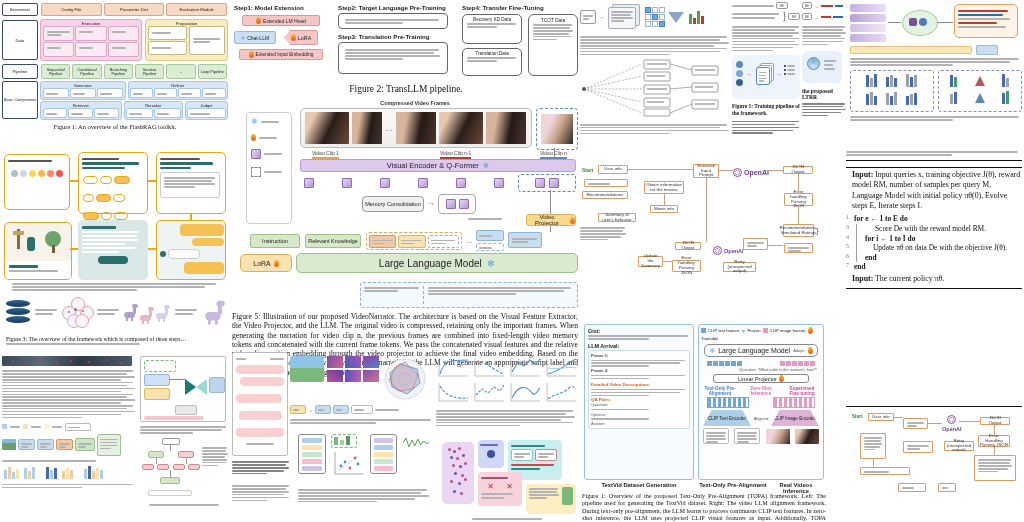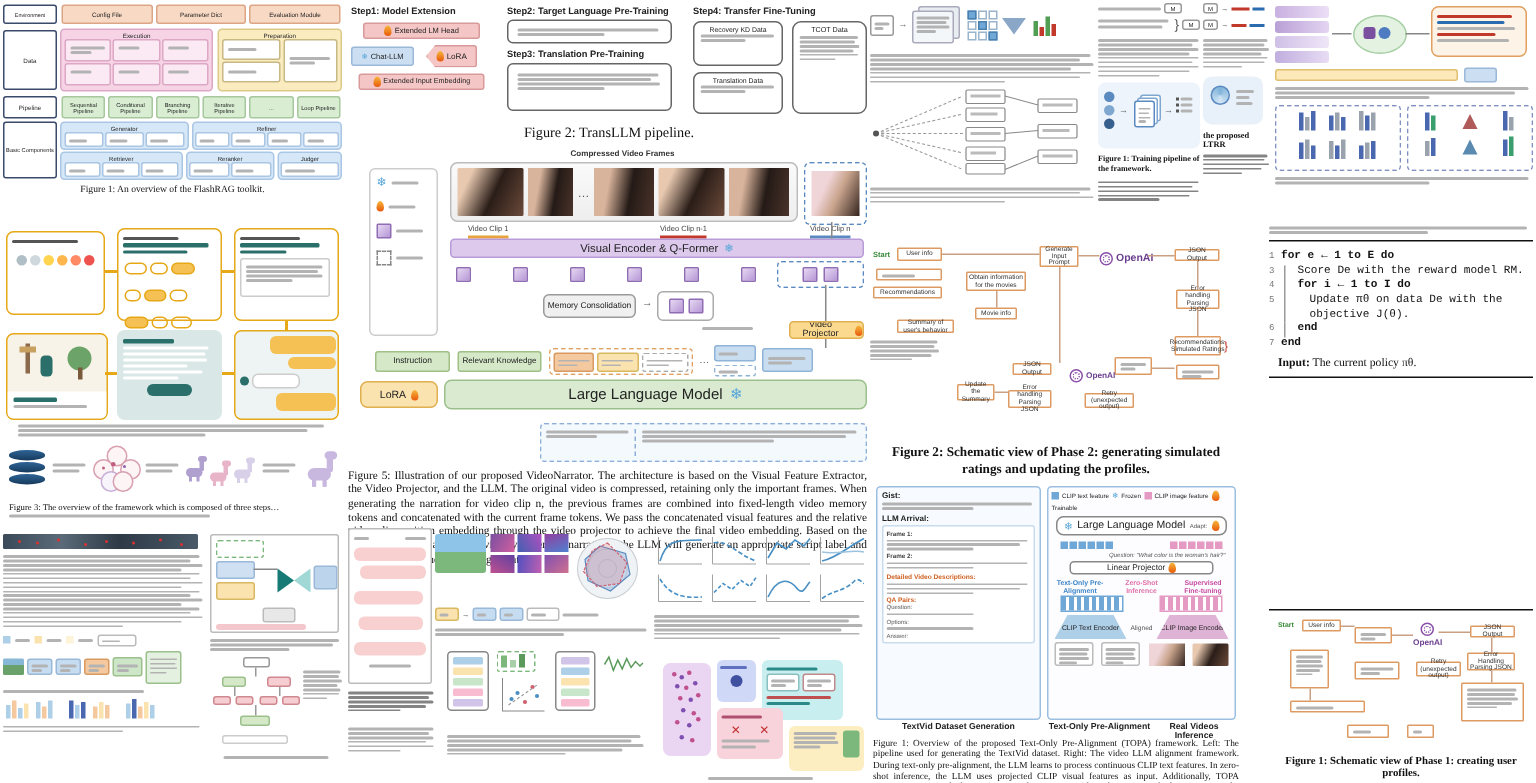--- a/index.html
+++ b/index.html
@@ -48,21 +48,21 @@
 .pill{border:1px solid #e6a817;border-radius:4px;height:6px;display:inline-block;margin:1px}
 .trap{clip-path:polygon(18% 0,82% 0,100% 100%,0 100%);display:flex;align-items:center;
   justify-content:center;text-align:center}
 .tok{background:repeating-linear-gradient(90deg,#6fa8d6 0 3px,#fff 3px 5px);border:1px solid #6fa8d6}
 .tokp{background:repeating-linear-gradient(90deg,#e49ac2 0 3px,#fff 3px 5px);border:1px solid #e49ac2}
 .sq{width:5px;height:5px;display:inline-block;flex:none}
 .bgrp{display:inline-flex;align-items:flex-end;margin:1px 2px}
 .bgrp i{display:block;width:3px;margin-right:1px}
 .tri{width:0;height:0;display:inline-block}
 .alg{font-family:"Liberation Serif",serif;font-size:7.8px;line-height:1.32;color:#111;text-align:justify}
-.algline{display:flex;font-family:Liberation Mono, monospace;font-size:7.4px;line-height:1.3;color:#111}
+.algline{display:flex;font-family:Liberation Serif, serif;font-size:7.4px;line-height:1.3;color:#111}
 .algline .no{width:8px;color:#777;font-size:6px;flex:none}
 .frow{display:flex;align-items:center}
 .grbx{background:#d9edd3;border:1px solid #a6c89c;border-radius:2px;font-size:3.8px;
   display:flex;align-items:center;justify-content:center;text-align:center;padding:1px;box-sizing:border-box}
 </style>
 </head>
 <body>
 
 <div class="page">
 
@@ -608,21 +608,20 @@
     <div class="ob" style="left:143px;top:112px;width:33px;height:10px">Retry (unexpected output)</div>
     <div class="ln" style="left:48px;top:19px;width:65px;height:1px"></div>
     <div class="ln" style="left:139px;top:20px;width:14px;height:1px"></div>
     <div class="ln" style="left:185px;top:20px;width:18px;height:1px"></div>
     <div class="ln" style="left:218px;top:24px;width:1px;height:19px"></div>
     <div class="ln" style="left:218px;top:56px;width:1px;height:18px"></div>
     <div class="ln" style="left:84px;top:44px;width:1px;height:11px"></div>
     <div class="ln" style="left:126px;top:28px;width:1px;height:64px"></div>
     <div class="ln" style="left:83px;top:111px;width:9px;height:1px"></div>
     <div class="ln" style="left:188px;top:95px;width:15px;height:1px"></div>
-    <div class="cap" style="position:absolute;left:4px;top:146px;width:240px;text-align:center;font-weight:bold;font-size:8.8px;line-height:1.25">Figure 2: Schematic view of Phase 2: generating simulated ratings and updating the profiles.</div>
   </div>
 
   <div class="t" style="left:580px;top:324px;width:248px;height:198px">
     <div class="abs" style="left:4px;top:0;width:110px;height:156px;border:1px solid #9bbfe0;border-radius:3px;background:#f7fbff;padding:3px;box-sizing:border-box">
       <div style="font-size:5.4px;font-weight:bold">Gist:</div>
       <div class="tls f1">
           <div class="tl"></div>
           <div class="tl"></div>
         </div>
       <div style="font-size:5.4px;font-weight:bold;margin-top:2px">LLM Arrival:</div>
@@ -777,21 +776,20 @@
       </div>
     <div class="ob tls f1" style="left:92px;top:76px;width:18px;height:9px;display:block;padding:2px 3px 0">
         <div class="tl"></div>
       </div>
     <div class="ln" style="left:48px;top:10px;width:9px;height:1px"></div>
     <div class="ln" style="left:82px;top:16px;width:14px;height:1px"></div>
     <div class="ln" style="left:113px;top:14px;width:21px;height:1px"></div>
     <div class="ln" style="left:148px;top:18px;width:1px;height:10px"></div>
     <div class="ln" style="left:148px;top:40px;width:1px;height:8px"></div>
     <div class="ln" style="left:27px;top:52px;width:1px;height:8px"></div>
-    <div class="cap" style="position:absolute;left:8px;top:96px;width:160px;text-align:center;font-weight:bold;font-size:7.2px">Figure 1: Schematic view of Phase 1: creating user profiles.</div>
   </div>
 
   <div class="t" style="left:2px;top:150px;width:228px;height:142px">
     <div class="abs" style="left:2px;top:4px;width:66px;height:56px;border:1px solid #e6a817;border-radius:5px;background:#fff;padding:3px;box-sizing:border-box">
       <div class="tl" style="width:75%;background:#555"></div>
       <div class="frow" style="gap:2px;margin-top:8px;justify-content:center">
         <span class="sq" style="width:7px;height:7px;border-radius:50%;background:#b0bec5"></span>
         <span class="sq" style="width:7px;height:7px;border-radius:50%;background:#cfd8dc"></span>
         <span class="sq" style="width:7px;height:7px;border-radius:50%;background:#ffd54f"></span>
         <span class="sq" style="width:7px;height:7px;border-radius:50%;background:#ffb74d"></span>
@@ -1051,28 +1049,31 @@
     <div class="ln" style="left:318px;top:128px;width:1px;height:6px;background:#888"></div>
     <div class="cap" style="position:absolute;left:0;top:214px;width:346px;font-size:7.6px;line-height:1.22;text-align:justify">Figure 5: Illustration of our proposed VideoNarrator. The architecture is based on the Visual Feature Extractor, the Video Projector, and the LLM. The original video is compressed, retaining only the important frames. When generating the narration for video clip n, the previous frames are combined into fixed-length video memory tokens and concatenated with the current frame tokens. We pass the concatenated visual features and the relative video clip position embedding through the video projector to achieve the final video embedding. Based on the visual embedding and the previously generated narrations, the LLM will generate an appropriate script label and apply it to guide the narration generation.</div>
   </div>
 
   <div class="t" style="left:846px;top:150px;width:176px;height:256px">
     <div class="tls f1">
         <div class="tl"></div>
         <div class="tl"></div>
       </div>
     <div style="border-top:1.4px solid #111;margin-top:3px;padding-top:3px">
+      <div style="border-top:1px solid #111;margin-top:3px;padding-top:2px">
+        <div class="alg" style="padding-left:6px;text-align:left"><b>Input:</b><span> Input queries x, training objective J(θ), reward model RM, number of samples per query M, Language Model with initial policy πθ(0), Evolve steps E, Iterate steps I.</span></div>
+      </div>
       <div style="margin-top:3px">
         <div class="algline">
             <span class="no">1</span>
             <span style="font-weight:bold">for e ← 1 to E do</span>
           </div>
         <div class="algline">
             <span class="no">3</span>
-            <span style="padding-left:8px;border-left:1px solid #999;margin-left:2px">Score De with the reward model RM.</span>
+            <span style="padding-left:18px;border-left:1px solid #999;margin-left:2px">Score De with the reward model RM.</span>
           </div>
         <div class="algline">
             <span class="no">4</span>
             <span style="padding-left:8px;border-left:1px solid #999;margin-left:2px;font-weight:bold">for i ← 1 to I do</span>
           </div>
         <div class="algline">
             <span class="no">5</span>
             <span style="padding-left:16px;border-left:1px solid #999;margin-left:2px">Update πθ on data De with the objective J(θ).</span>
           </div>
         <div class="algline">

